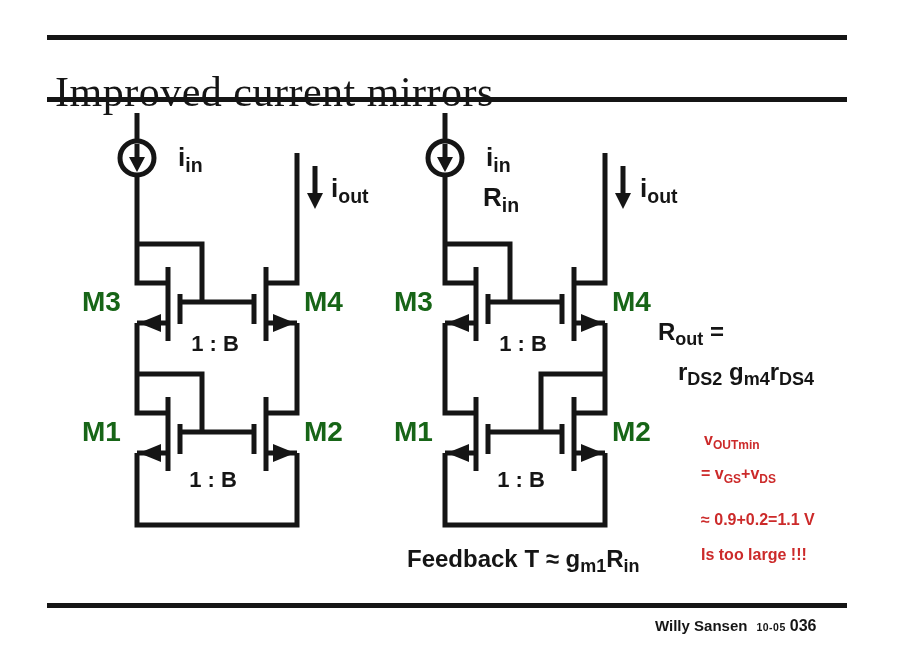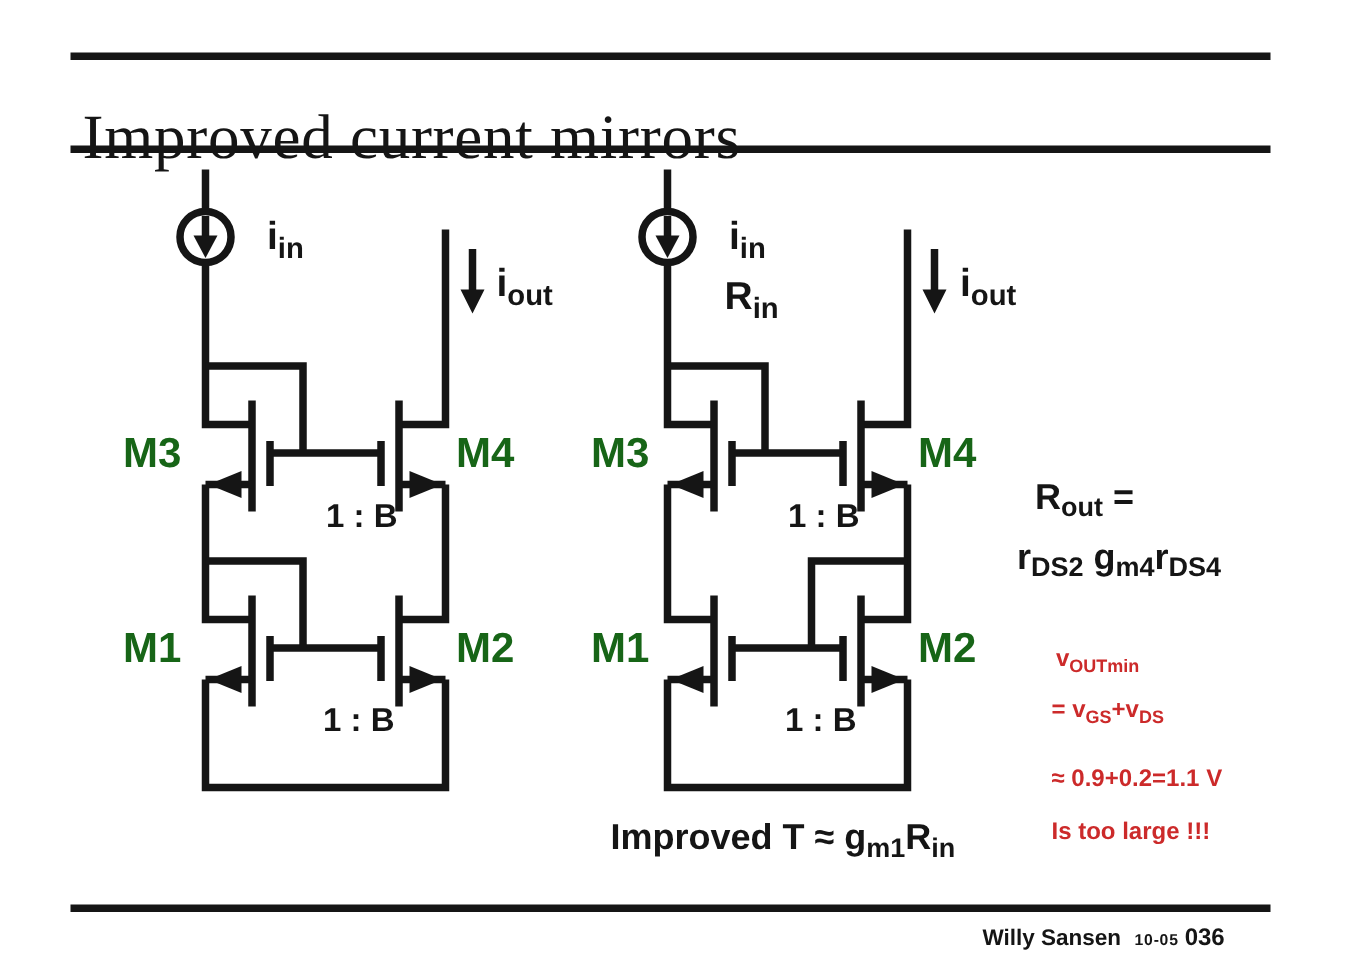--- a/index.html
+++ b/index.html
@@ -17,21 +17,21 @@
   .rule.bottom{top:603px;}
   .title{
     position:absolute;left:55px;top:43px;
     font-family:"Liberation Serif", serif;
     font-weight:normal;font-size:42px;line-height:1;
     letter-spacing:0.5px;white-space:nowrap;
   }
   .lbl{position:absolute;font-weight:bold;line-height:1;white-space:nowrap;}
   .cur{font-size:26px;}
   .mos{font-size:28px;color:var(--green,#176517);}
-  .ratio{font-size:22px;width:100px;text-align:right;}
+  .ratio{font-size:22px;width:100px;text-align:center;}
   .sub{font-size:75%;position:relative;top:0.3em;}
   .boxeq{
     position:absolute;left:668px;top:218px;width:200px;height:64px;
     border:4px solid var(--ink,#151515);box-sizing:border-box;
     display:flex;align-items:center;justify-content:center;
     font-weight:bold;font-size:28px;white-space:nowrap;
   }
   .eq{font-size:24px;}
   .red{font-size:16px;color:var(--red,#cc2a2a);}
   .feedback{font-size:24px;}
@@ -138,29 +138,29 @@
   <span class="lbl cur" style="left:486px;top:144px;"><span>i</span><span class="sub">in</span></span>
   <span class="lbl cur" style="left:483px;top:184px;"><span>R</span><span class="sub">in</span></span>
   <span class="lbl cur" style="left:640px;top:175px;"><span>i</span><span class="sub">out</span></span>
   <span class="lbl mos" style="left:394px;top:288px;">M3</span>
   <span class="lbl mos" style="left:612px;top:288px;">M4</span>
   <span class="lbl mos" style="left:394px;top:418px;">M1</span>
   <span class="lbl mos" style="left:612px;top:418px;">M2</span>
   <span class="lbl ratio" style="left:473px;top:333px;">1 : B</span>
   <span class="lbl ratio" style="left:471px;top:469px;">1 : B</span>
 
-  <span class="lbl eq" style="left:690px;top:320px;"><span>R</span><span class="sub">out</span><span> =</span></span>
+  <span class="lbl eq" style="left:658px;top:320px;"><span>R</span><span class="sub">out</span><span> =</span></span>
   <span class="lbl eq" style="left:678px;top:360px;"><span>r</span><span class="sub">DS2</span><span> g</span><span class="sub">m4</span><span>r</span><span class="sub">DS4</span></span>
 
   <span class="lbl red" style="left:704px;top:432px;"><span>v</span><span class="sub">OUTmin</span></span>
   <span class="lbl red" style="left:701px;top:466px;"><span>= v</span><span class="sub">GS</span><span>+v</span><span class="sub">DS</span></span>
   <span class="lbl red" style="left:701px;top:512px;"><span>≈ 0.9+0.2=1.1 V</span></span>
   <span class="lbl red" style="left:701px;top:547px;"><span>Is too large !!!</span></span>
 
-  <span class="lbl feedback" style="left:407px;top:547px;"><span>Improved T ≈ g</span><span class="sub">m1</span><span>R</span><span class="sub">in</span></span>
+  <span class="lbl feedback" style="left:407px;top:547px;"><span>Feedback T ≈ g</span><span class="sub">m1</span><span>R</span><span class="sub">in</span></span>
 
   <div class="rule bottom"></div>
 
   <div class="footer">
     <span class="author">Willy Sansen</span>
     <span class="date">10-05</span>
     <span class="num">036</span>
   </div>
 
 </div>

